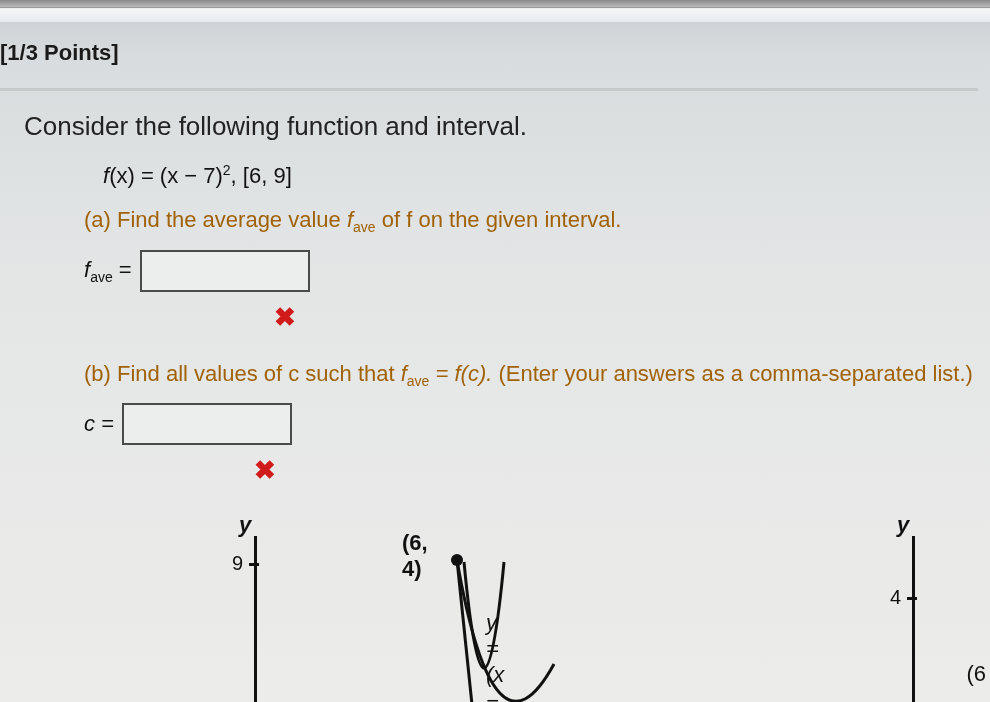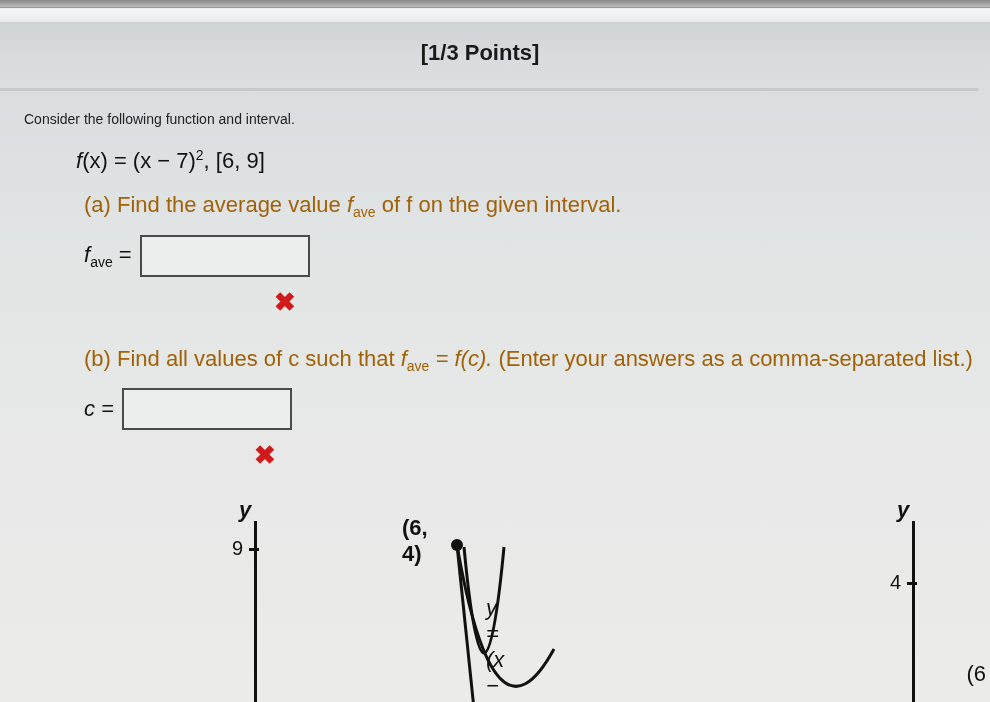--- a/index.html
+++ b/index.html
@@ -17,21 +17,21 @@
       background: linear-gradient(180deg, #888 0%, #bbb 100%);
       border-bottom: 1px solid #999;
     }
     .spacer-top {
       height: 14px;
       background: linear-gradient(180deg, #f4f6f8 0%, #e8ebee 100%);
       border-top: 1px solid #eee;
     }
     .header {
       display: flex;
-      align-items: center;
+      align-items: flex-start;
       padding: 18px 0 22px 0;
       margin-right: 12px;
       border-bottom: 3px solid #c6c9ca;
       flex-direction: column;
     }
     .points {
       font-weight: bold;
       font-size: 22px;
       color: #1a1a1a;
       margin-right: 18px;
@@ -43,26 +43,26 @@
       font-size: 20px;
       padding: 10px 22px;
       border-radius: 4px;
       margin-right: 14px;
       cursor: pointer;
     }
     .content {
       padding: 20px 2px 0 24px;
     }
     .intro {
-      font-size: 14px;
+      font-size: 26px;
       color: #222;
       margin-bottom: 20px;
     }
     .indent {
-      margin-left: 52px;
+      margin-left: 79px;
     }
     .formula {
       font-size: 22px;
       font-style: italic;
       color: #111;
       margin-bottom: 18px;
     }
     .formula .plain { font-style: normal; }
     .sup { font-size: 14px; vertical-align: super; font-style: normal; }
     .sub { font-size: 14px; vertical-align: sub; font-style: normal; }

